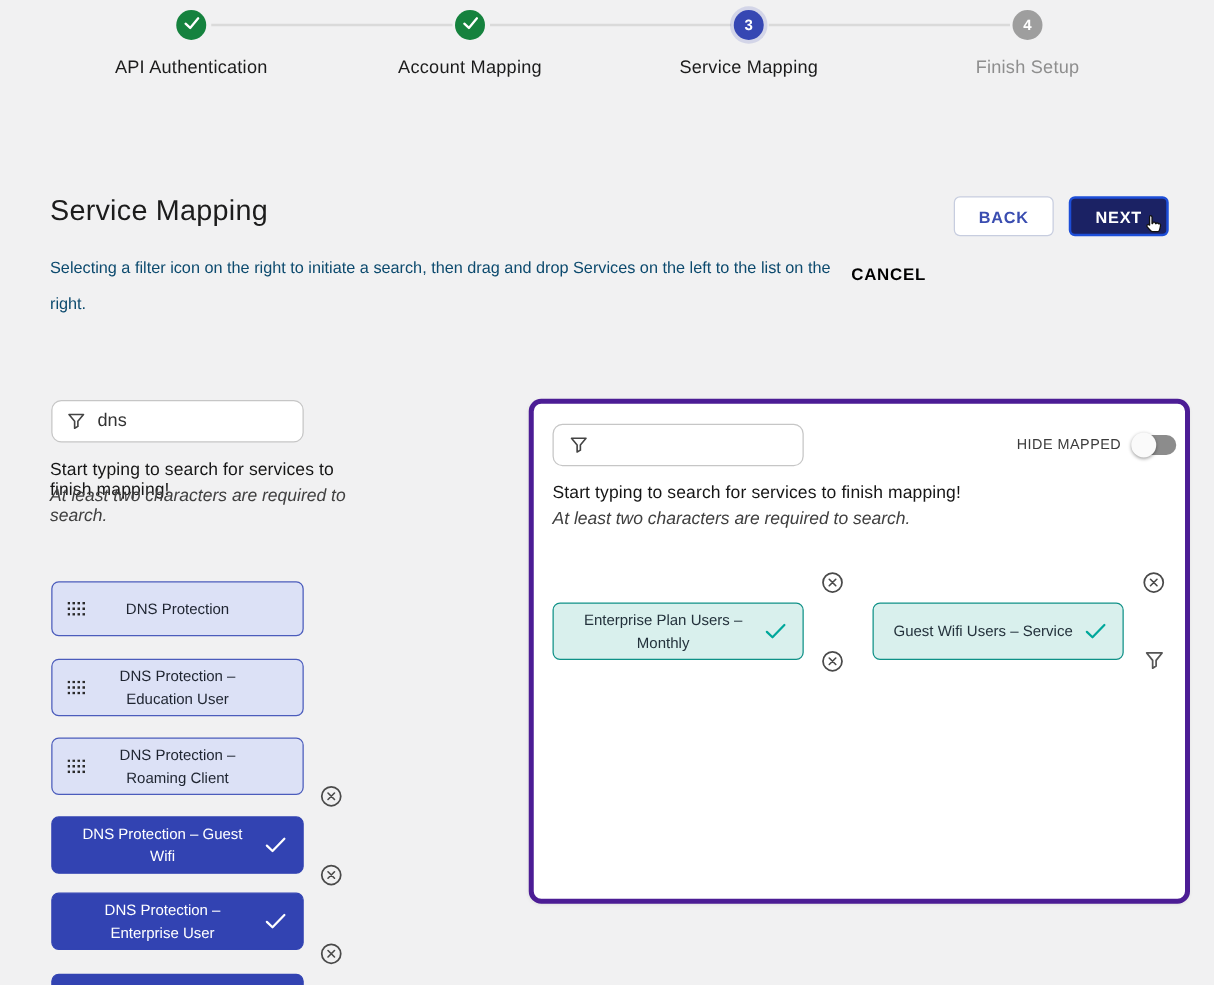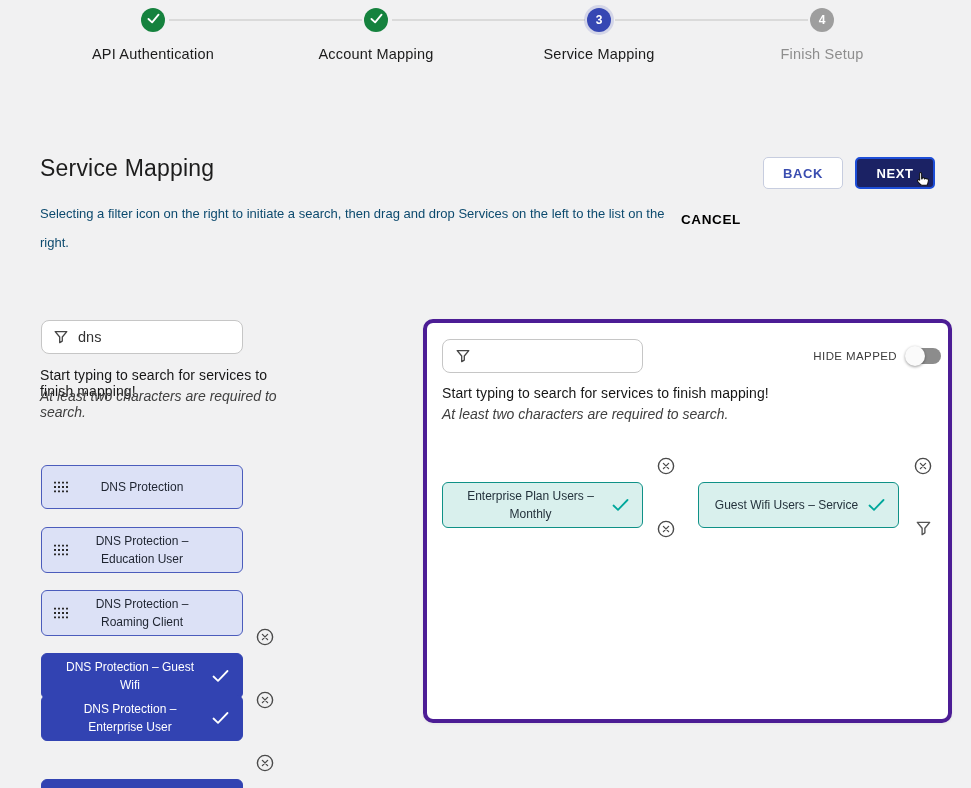--- a/index.html
+++ b/index.html
@@ -223,21 +223,21 @@
         </svg>
     </span>
   </div>
   <button class="abs icon-btn" style="left:256px;top:318px;">
     <svg width="18" height="18" viewBox="0 0 18 18">
         <circle cx="9" cy="9" r="7.6" fill="none" stroke="#4a4a4a" stroke-width="1.4"></circle>
         <path d="M6.4 6.4 L11.6 11.6 M11.6 6.4 L6.4 11.6" stroke="#4a4a4a" stroke-width="1.3" stroke-linecap="round"></path>
       </svg>
   </button>
 
-  <div class="abs chip mapped-dark" style="left:41px;top:346px;min-height:46px;">
+  <div class="abs chip mapped-dark" style="left:41px;top:365px;min-height:46px;">
     <span class="txt">DNS Protection – Enterprise User</span>
     <span class="check">
       <svg width="17" height="13" viewBox="0 0 17 13">
           <polyline points="1.5,7 6,11.3 15.5,1.5" fill="none" stroke="#fff" stroke-width="1.8" stroke-linecap="round" stroke-linejoin="round"></polyline>
         </svg>
     </span>
   </div>
   <button class="abs icon-btn" style="left:256px;top:381px;">
     <svg width="18" height="18" viewBox="0 0 18 18">
         <circle cx="9" cy="9" r="7.6" fill="none" stroke="#4a4a4a" stroke-width="1.4"></circle>

